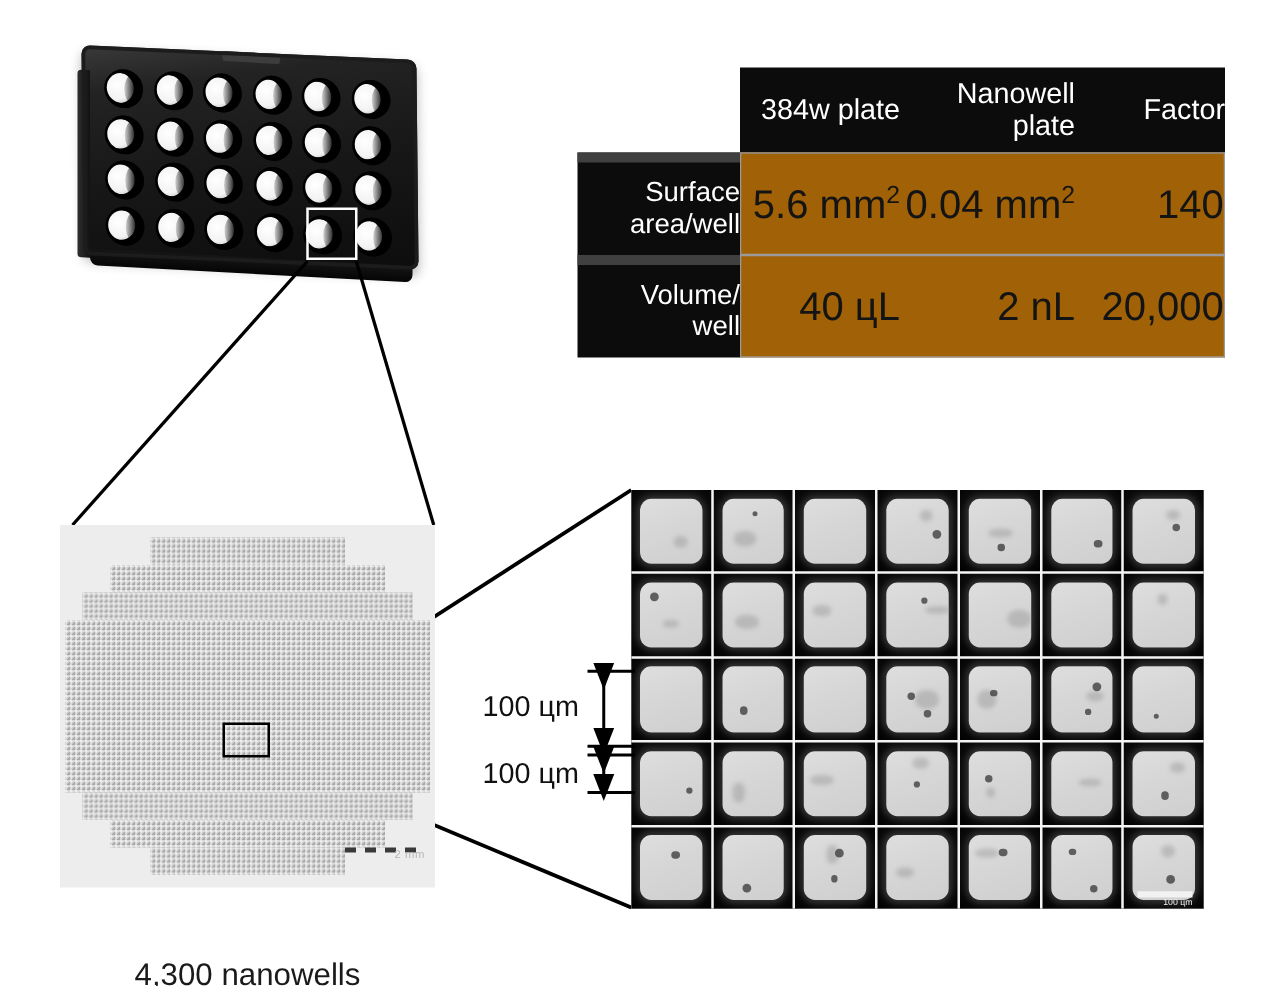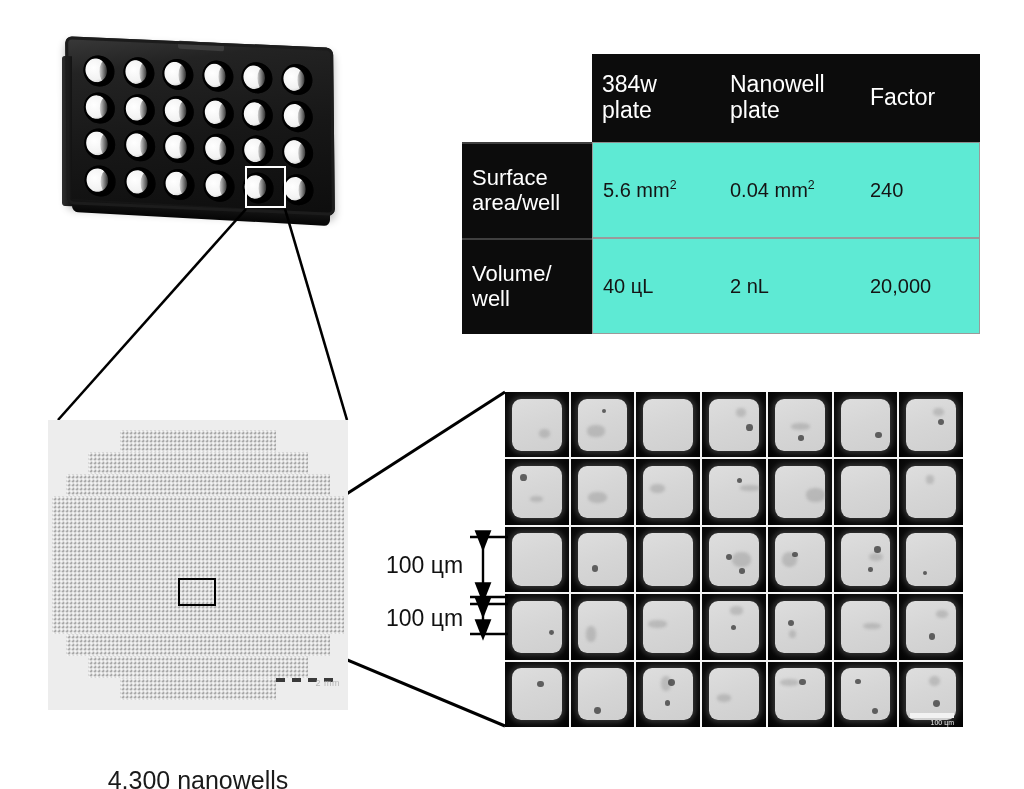--- a/index.html
+++ b/index.html
@@ -80,44 +80,44 @@
 
   
   .table-wrap{
     position:absolute;left:462px;top:54px;width:518px;height:290px;
   }
   table.compare{
     border-collapse:separate;border-spacing:0 0;
     width:518px;table-layout:fixed;
   }
   table.compare th,table.compare td{
-    padding:10px;vertical-align:middle;text-align:left;
+    padding:0;vertical-align:middle;text-align:right;
   }
   .col-rowhead{width:130px;}
   .col-a{width:128px;}
   .col-b{width:140px;}
   .col-c{width:120px;}
 
   thead th{
     background:#0c0c0c;color:#ffffff;
     font-weight:400;font-size:23px;line-height:1.12;
     height:68px;
   }
   thead th.spacer{background:#ffffff;}
   thead th.h-first{border-top-left-radius:0;}
 
   tbody th.rowhead{
     background:#0c0c0c;color:#ffffff;
     font-weight:400;font-size:22px;line-height:1.12;
     height:74px;
-    border-top:2px solid #404040;
+    border-top:8px solid #404040;
   }
   tbody td{
-    background:#5eead4;color:#141414;
-    font-size:20px;height:74px;
+    background:#a16207;color:#141414;
+    font-size:32px;height:74px;
     border-top:1px solid #9a9a9a;
     border-bottom:1px solid #9a9a9a;
   }
   tbody tr:first-child td{border-top:1px solid #8e8e8e;}
   tbody td.first-data{border-left:1px solid #9a9a9a;}
   tbody td.last-data{border-right:1px solid #9a9a9a;}
   sup{font-size:0.62em;vertical-align:super;}
 
   
   .nano-plate{
@@ -265,21 +265,21 @@
           <th class="h-first">384w plate</th>
           <th>Nanowell plate</th>
           <th>Factor</th>
         </tr>
       </thead>
       <tbody id="table-body">
           <tr>
             <th class="rowhead">Surface<br>area/well</th>
             <td class="first-data">5.6 mm<sup>2</sup></td>
             <td>0.04 mm<sup>2</sup></td>
-            <td class="last-data">240</td>
+            <td class="last-data">140</td>
           </tr>
           <tr>
             <th class="rowhead">Volume/<br>well</th>
             <td class="first-data">40 цL</td>
             <td>2 nL</td>
             <td class="last-data">20,000</td>
           </tr>
         </tbody>
     </table>
   </div>

